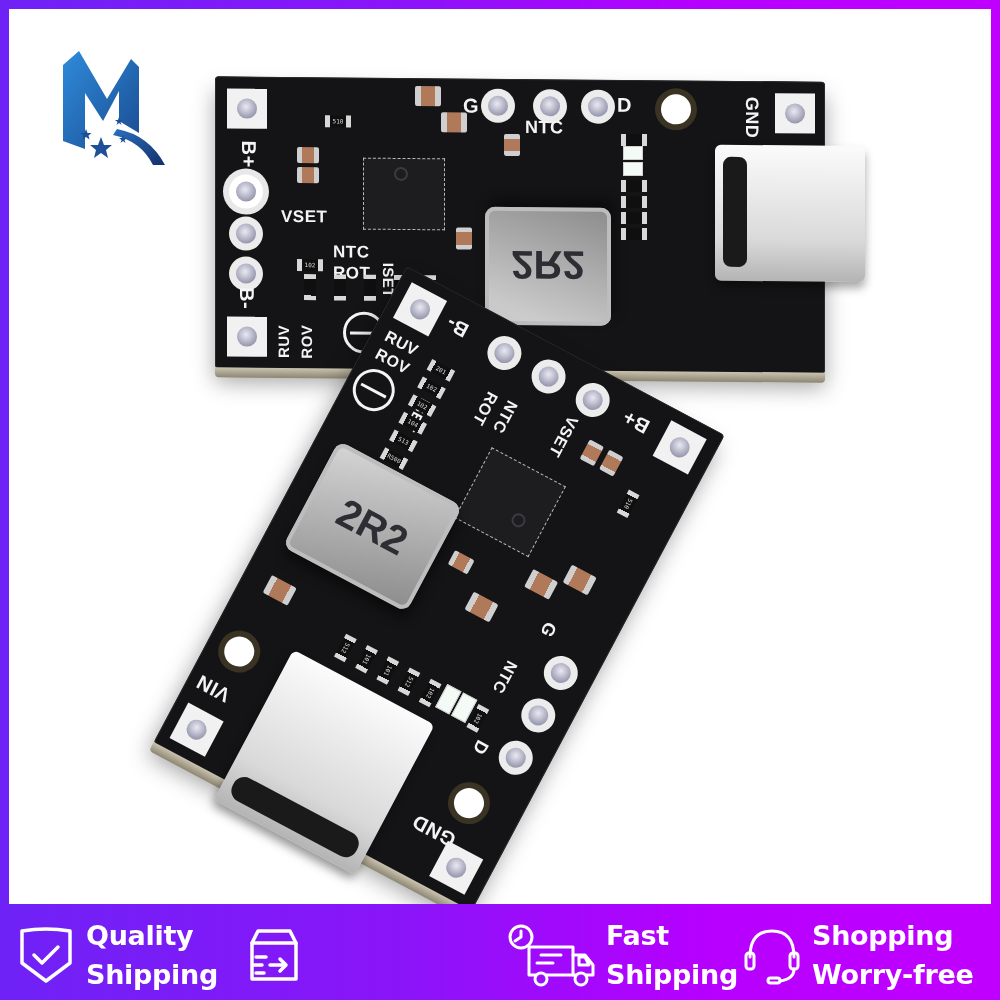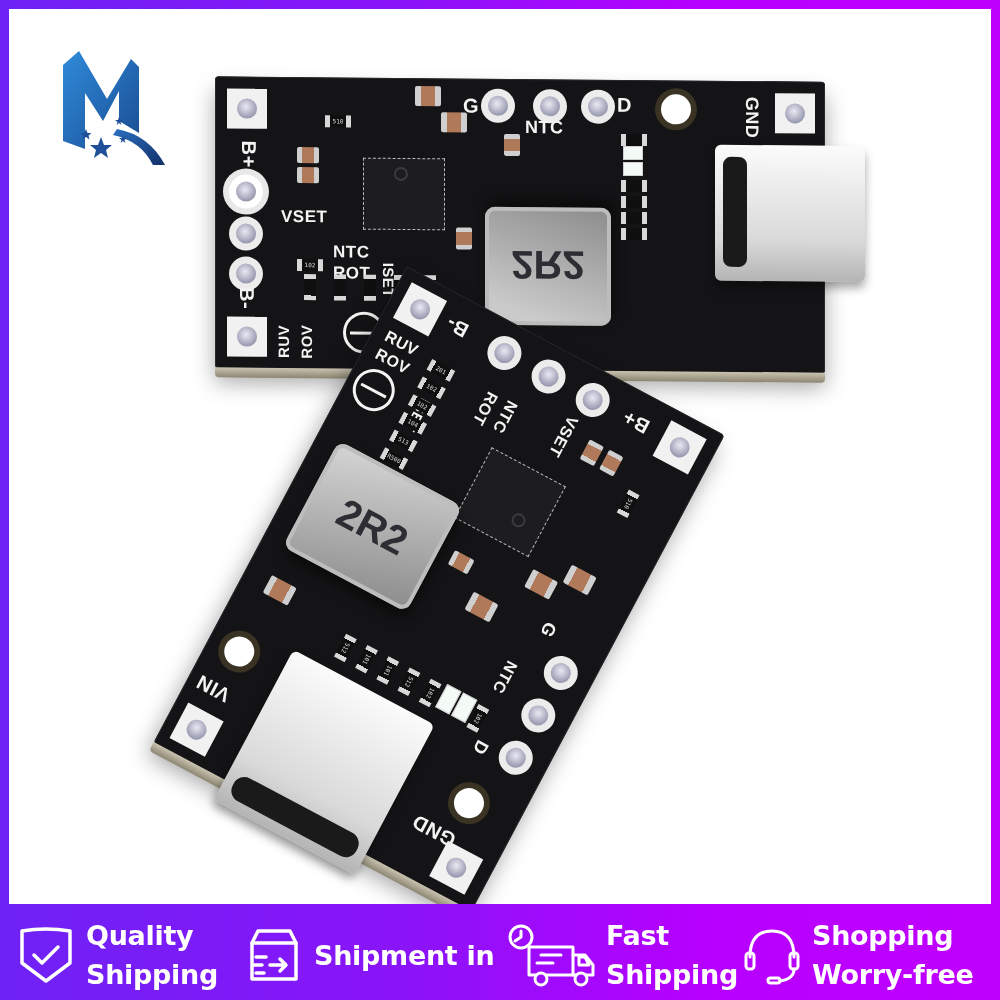--- a/index.html
+++ b/index.html
@@ -235,21 +235,20 @@
   </div>
 
   <div class="feature" style="left:242px;">
     <svg class="feature-icon" viewBox="0 0 64 64" fill="none" stroke="#fff" stroke-width="3.5" stroke-linejoin="round" stroke-linecap="round">
       <path d="M10 20 L16 8 L48 8 L54 20 L54 56 L10 56 Z"></path>
       <path d="M10 20 L54 20"></path>
       <path d="M14 34 L24 34 M12 42 L20 42 M14 50 L22 50"></path>
       <path d="M28 42 L44 42 M38 36 L44 42 L38 48"></path>
     </svg>
     <div class="feature-text">
-      <span>Shipment in</span>
     </div>
   </div>
 
   <div class="feature" style="left:506px;">
     <svg class="feature-icon" viewBox="0 0 90 64" style="width:92px;" fill="none" stroke="#fff" stroke-width="3" stroke-linejoin="round" stroke-linecap="round">
       <circle cx="14" cy="14" r="11"></circle>
       <path d="M14 8 L14 14 L8 18"></path>
       <path d="M22 24 L66 24 L66 52 L22 52 Z"></path>
       <path d="M66 32 L78 32 L86 42 L86 52 L66 52"></path>
       <path d="M72 34 L78 34 L82 42 L72 42 Z"></path>

